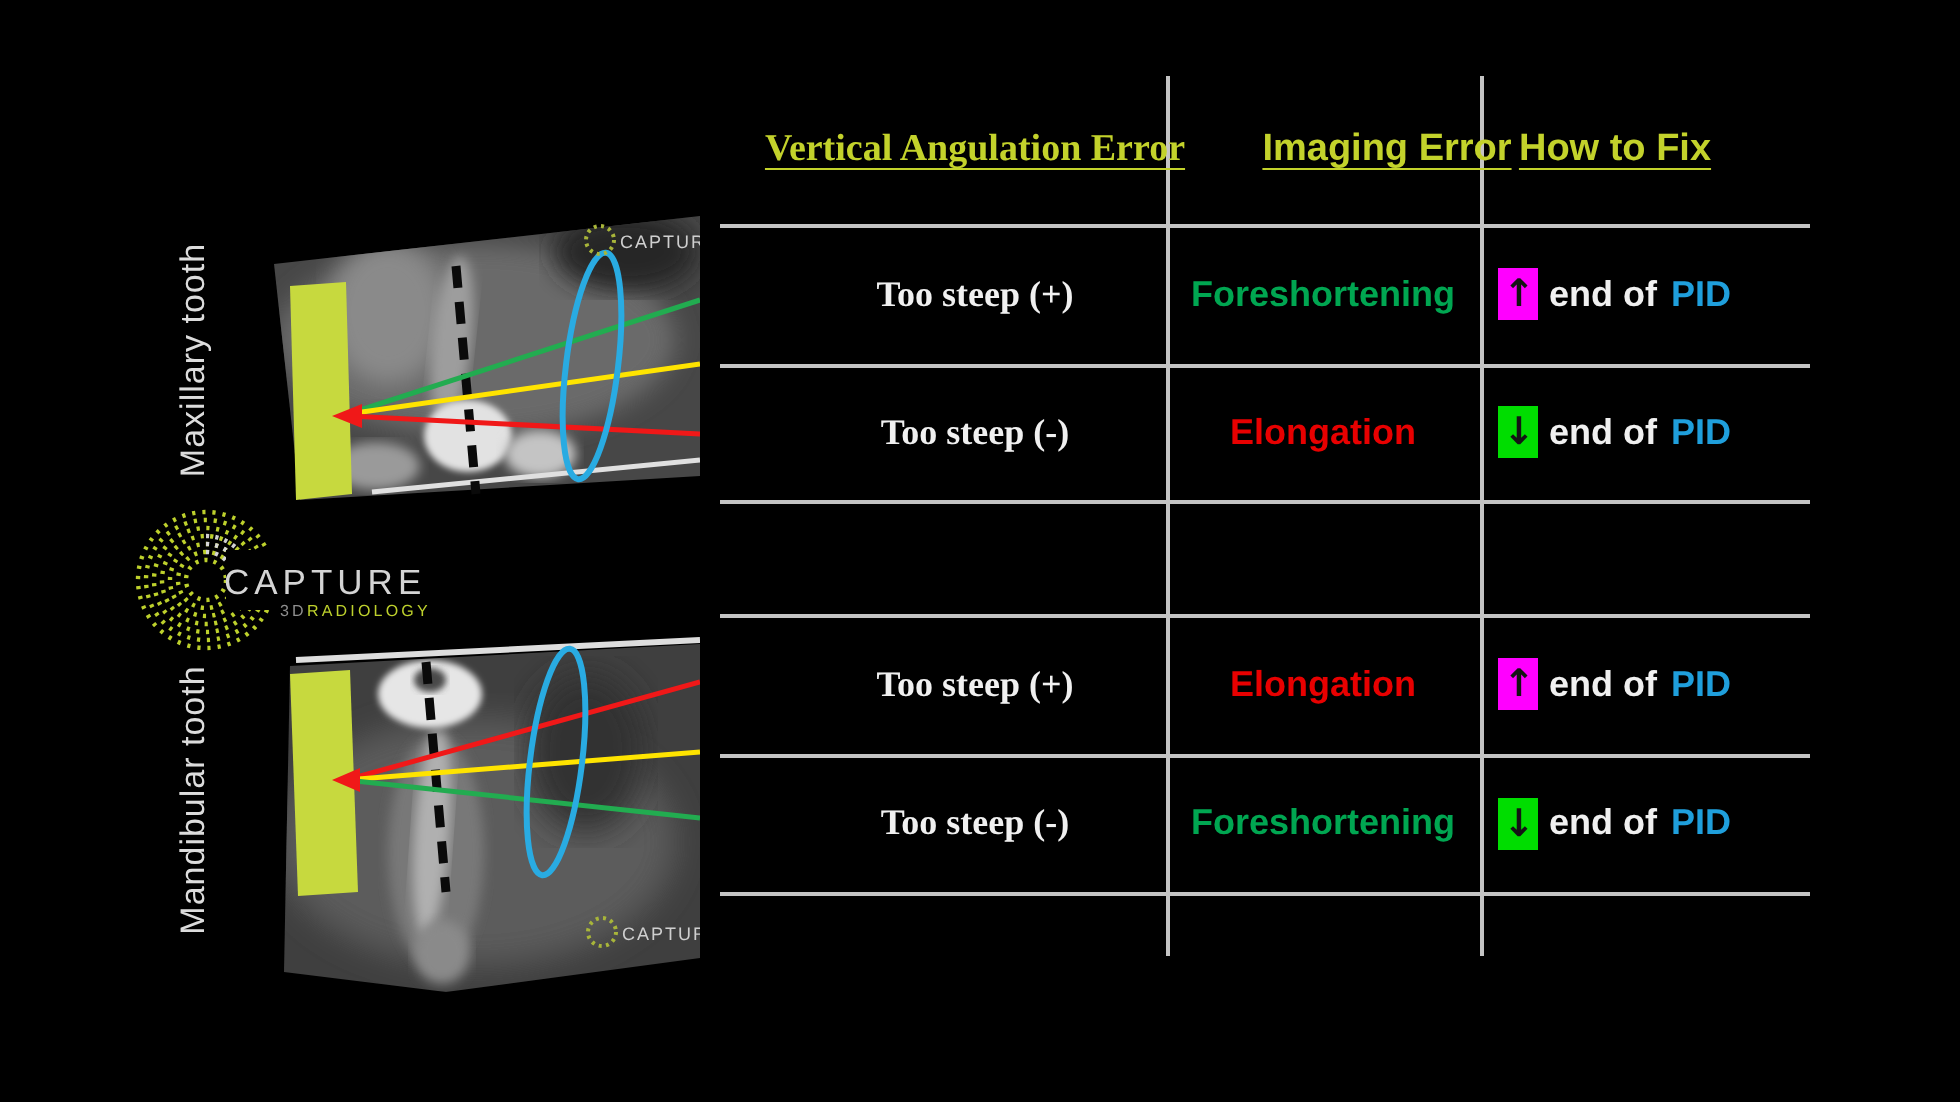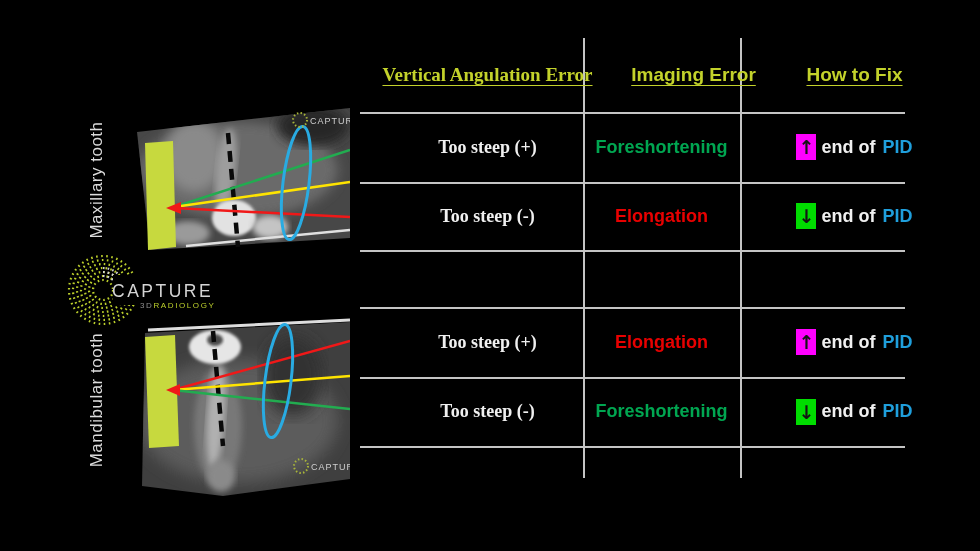--- a/index.html
+++ b/index.html
@@ -15,21 +15,21 @@
 
   
   .vline{position:absolute;top:38px;width:1.5px;height:440px;background:#c4c4c4;}
   .hline{position:absolute;left:360px;width:545px;height:1.5px;background:#c4c4c4;}
 
   .cell{position:absolute;display:flex;align-items:center;justify-content:center;
         font-size:18px;font-weight:600;color:#f0f0f0;}
   .hdr{color:#c3d22b;font-size:19px;text-decoration:underline;text-underline-offset:4px;}
   .col1{left:376px;width:223px;font-family:Liberation Serif, serif;}
   .col2{left:583px;width:157px;}
-  .col3{left:747px;width:165px;padding-left:25px;}
+  .col3{left:700px;width:165px;padding-left:25px;}
   .fixcell{gap:5px;}
   .arrowbox{width:20px;height:26px;display:flex;align-items:center;justify-content:center;
             color:#141414;font-size:19px;font-weight:700;
             font-family:"DejaVu Sans",sans-serif;}
   .pid{margin-left:2px;}
 
   svg{position:absolute;}
   .logo-capture{font-size:17.5px;letter-spacing:2.5px;fill:#d4d4d4;font-weight:300;}
 </style>
 </head>

